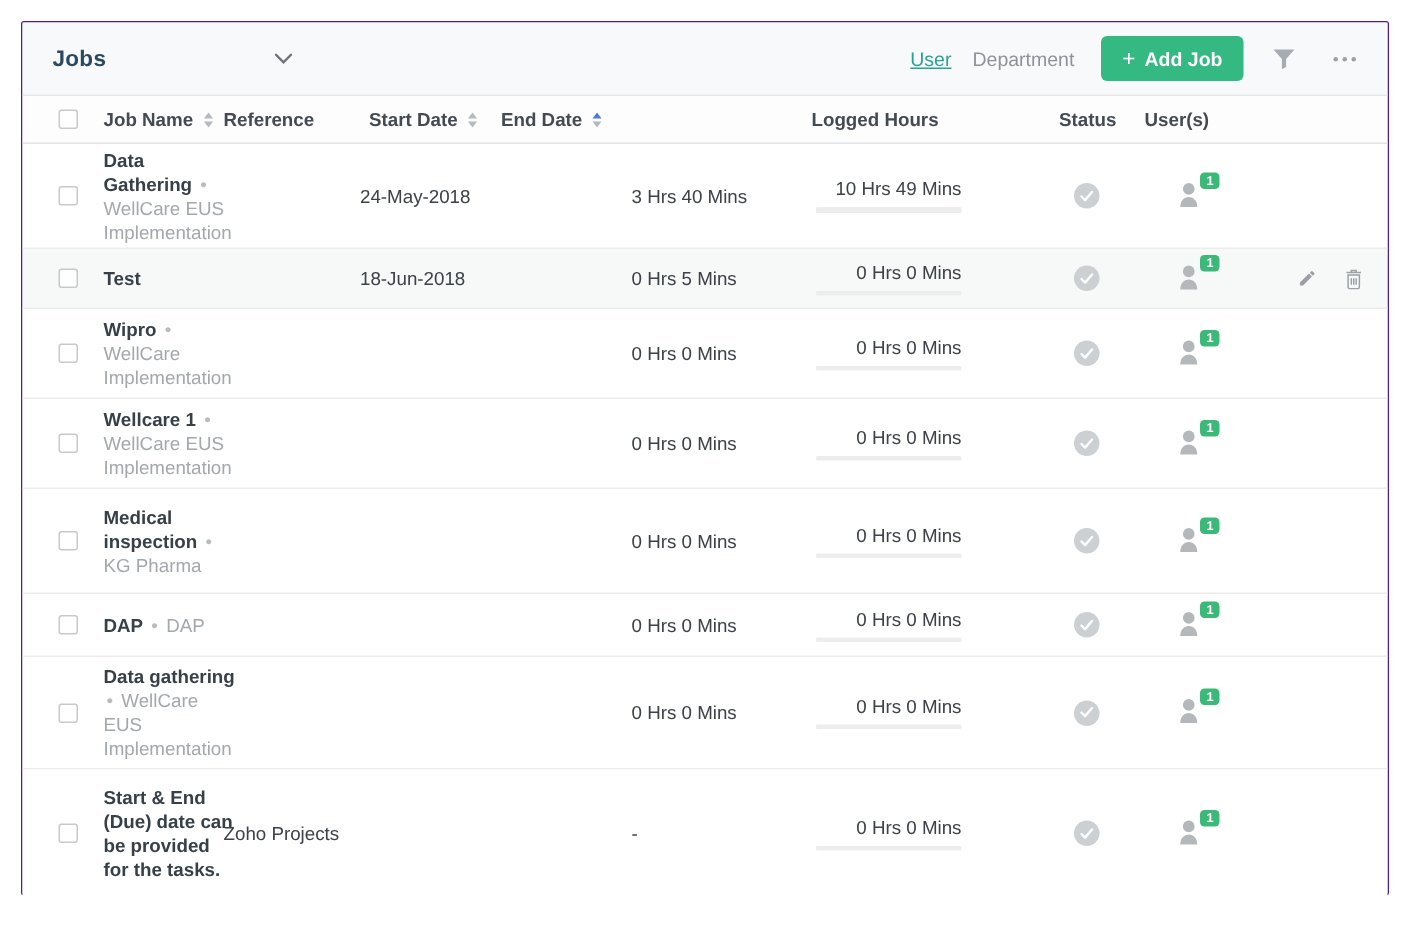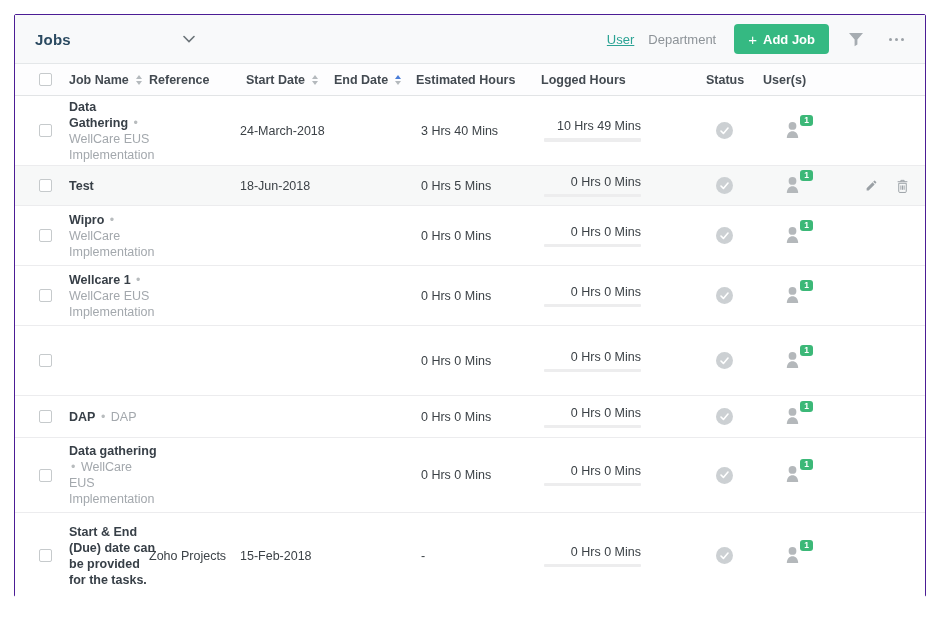--- a/index.html
+++ b/index.html
@@ -125,40 +125,37 @@
           <span class="dn"></span>
         </span>
     </span>
     <span class="h" style="left:319px">
       <span>End Date</span>
       <span class="sort asc">
           <span class="up"></span>
           <span class="dn"></span>
         </span>
     </span>
-    <span class="h" style="left:401px">
-      <span>Estimated Hours</span>
-    </span>
     <span class="h" style="left:526px">
       <span>Logged Hours</span>
     </span>
     <span class="h" style="left:691px">
       <span>Status</span>
     </span>
     <span class="h" style="left:748px">
       <span>User(s)</span>
     </span>
   </div>
 
   <div class="row r1">
     <span class="cell c-check">
         <span class="checkbox"></span>
       </span>
     <div class="cell c-name"><span class="job-name">Data Gathering</span> <span class="sep">•</span> <span class="proj">WellCare EUS Implementation</span></div>
-    <span class="cell c-start">24-March-2018</span>
+    <span class="cell c-start">24-May-2018</span>
     <span class="cell c-est">3 Hrs 40 Mins</span>
     <div class="cell c-log">
       <span class="log-text">10 Hrs 49 Mins</span>
       <span class="track" style="height:4px"><span class="fill" style="width: 100%;"></span></span>
     </div>
     <span class="cell c-status">
         <span class="status-ic">
           <svg width="9" height="8" viewBox="0 0 9 8">
             <path d="M1 4 l2.4 2.4 L8 1" fill="none" stroke="#fff" stroke-width="1.6" stroke-linecap="round" stroke-linejoin="round"></path>
           </svg>
@@ -270,20 +267,21 @@
           </svg>
       <span class="badge">1</span>
     </span>
       </span>
   </div>
 
   <div class="row r5">
     <span class="cell c-check">
         <span class="checkbox"></span>
       </span>
+    <div class="cell c-name"><span class="job-name">Medical inspection</span> <span class="sep">•</span> <span class="proj">KG Pharma</span></div>
     <span class="cell c-est">0 Hrs 0 Mins</span>
     <div class="cell c-log">
       <span class="log-text">0 Hrs 0 Mins</span>
       <span class="track"><span class="fill" style="width: 0%;"></span></span>
     </div>
     <span class="cell c-status">
         <span class="status-ic">
           <svg width="9" height="8" viewBox="0 0 9 8">
             <path d="M1 4 l2.4 2.4 L8 1" fill="none" stroke="#fff" stroke-width="1.6" stroke-linecap="round" stroke-linejoin="round"></path>
           </svg>
@@ -355,21 +353,20 @@
     </span>
       </span>
   </div>
 
   <div class="row r8 last">
     <span class="cell c-check">
         <span class="checkbox"></span>
       </span>
     <div class="cell c-name"><span class="job-name">Start &amp; End (Due) date can be provided for the tasks.</span></div>
     <span class="cell c-ref">Zoho Projects</span>
-    <span class="cell c-start">15-Feb-2018</span>
     <span class="cell c-est">-</span>
     <div class="cell c-log">
       <span class="log-text">0 Hrs 0 Mins</span>
       <span class="track"><span class="fill" style="width: 0%;"></span></span>
     </div>
     <span class="cell c-status">
         <span class="status-ic">
           <svg width="9" height="8" viewBox="0 0 9 8">
             <path d="M1 4 l2.4 2.4 L8 1" fill="none" stroke="#fff" stroke-width="1.6" stroke-linecap="round" stroke-linejoin="round"></path>
           </svg>

